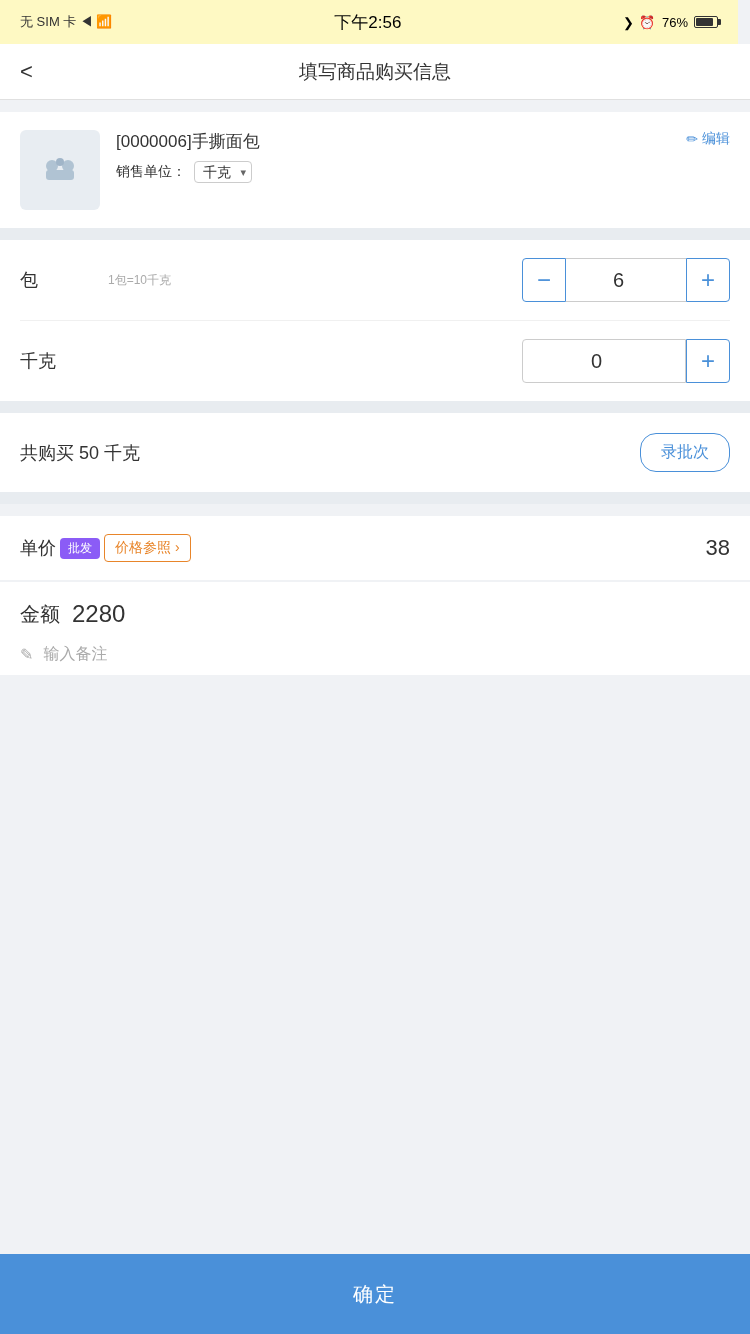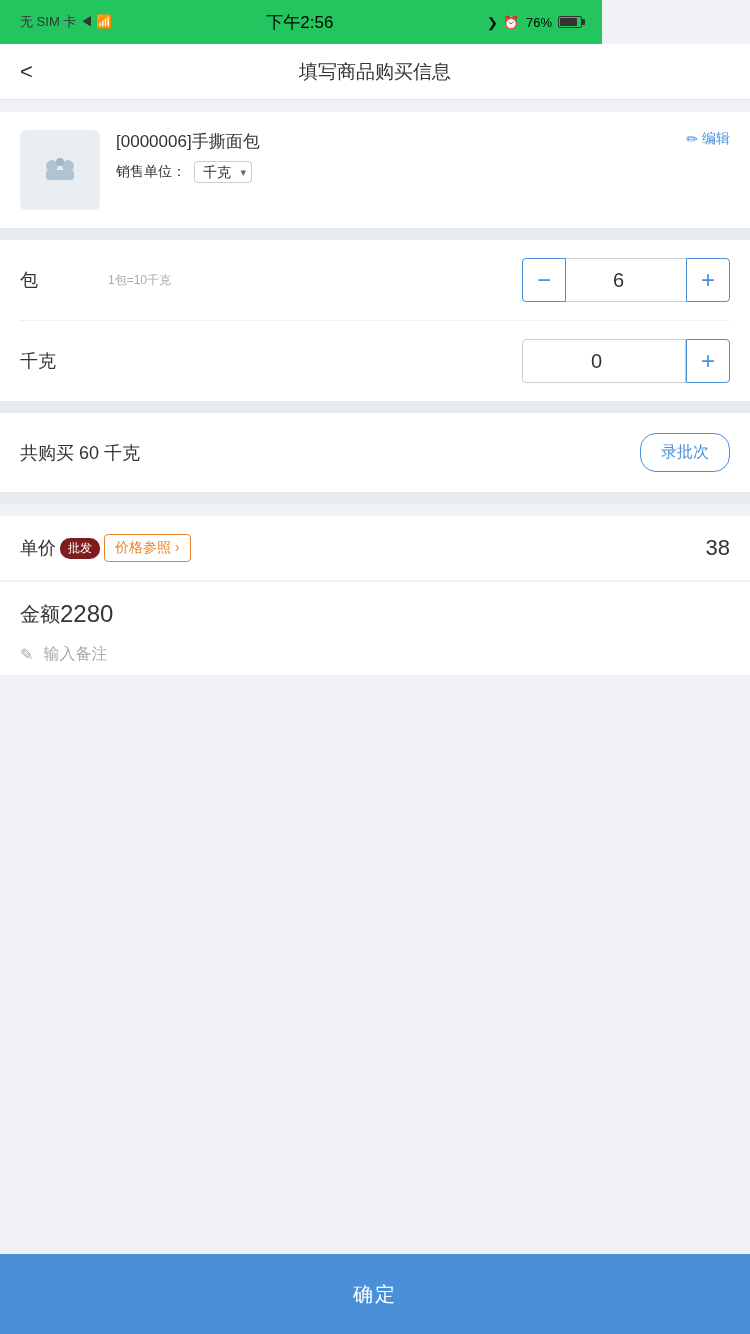--- a/index.html
+++ b/index.html
@@ -8,23 +8,23 @@
       width: 750px;
       min-height: 1334px;
       font-family: -apple-system, "PingFang SC", "Helvetica Neue", Arial, sans-serif;
       background: #f0f2f5;
       position: relative;
       overflow-x: hidden;
     }
 
     
     .status-bar {
-      width: 602px;
+      width: 738px;
       height: 44px;
-      background: #22c55e;
+      background: #fef9c3;
       display: flex;
       align-items: center;
       justify-content: space-between;
       padding: 0 20px;
       font-size: 14px;
       color: #000;
     }
     .status-bar-left { font-size: 13px; color: #333; }
     .status-bar-center { font-size: 17px; font-weight: 500; }
     .status-bar-right { display: flex; align-items: center; gap: 6px; font-size: 13px; }
@@ -262,25 +262,25 @@
     .price-row {
       display: flex;
       align-items: center;
       gap: 4px;
     }
     .price-label {
       font-size: 18px;
       color: #333;
     }
     .batch-tag {
-      background: #7f1d1d;
+      background: #8b5cf6;
       color: #fff;
       font-size: 12px;
       padding: 2px 8px;
-      border-radius: 10px;
+      border-radius: 4px;
     }
     .price-ref-btn {
       border: 1.5px solid #e8852a;
       border-radius: 4px;
       padding: 4px 10px;
       color: #e8852a;
       font-size: 14px;
       background: #fff;
       display: flex;
       align-items: flex-start;
@@ -296,20 +296,21 @@
 
     
     .amount-section {
       background: #fff;
       margin-top: 2px;
       padding: 18px 20px 10px 20px;
     }
     .amount-row {
       display: flex;
       align-items: center;
+      gap: 12px;
       margin-bottom: 16px;
     }
     .amount-label {
       font-size: 20px;
       color: #333;
     }
     .amount-value {
       font-size: 24px;
       color: #333;
       font-weight: 500;
@@ -421,21 +422,21 @@
       <input class="qty-input-no-minus" type="number" value="0" style="">
       <button class="qty-btn plus">+</button>
     </div>
   </div>
 </div>
 
 <div class="section-sep"></div>
 
 <div class="summary-section">
   <div class="summary-row">
-    <span class="summary-text">共购买 60 千克</span>
+    <span class="summary-text">共购买 50 千克</span>
     <button class="record-batch-btn">录批次</button>
   </div>
 </div>
 
 <div class="section-sep"></div>
 
 <div class="price-section">
   <div class="price-row">
     <span class="price-label">单价</span>
     <span class="batch-tag">批发</span>

